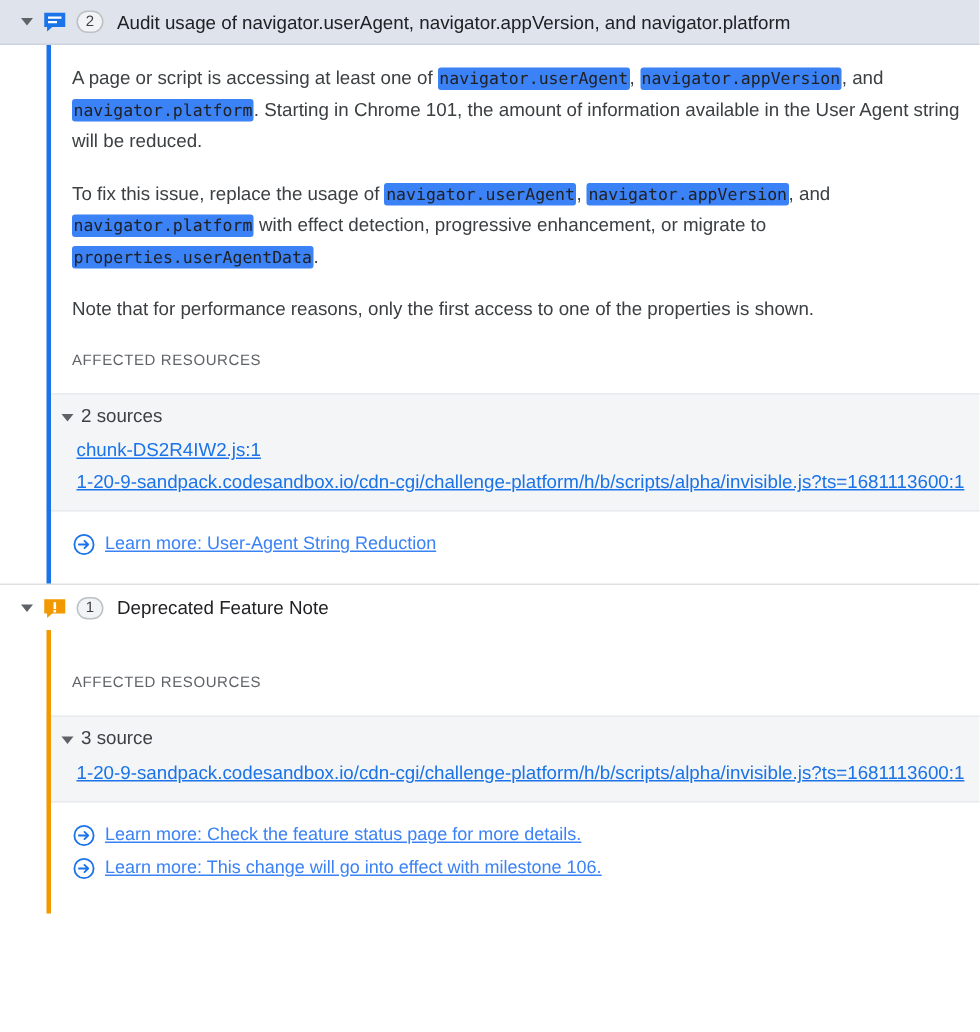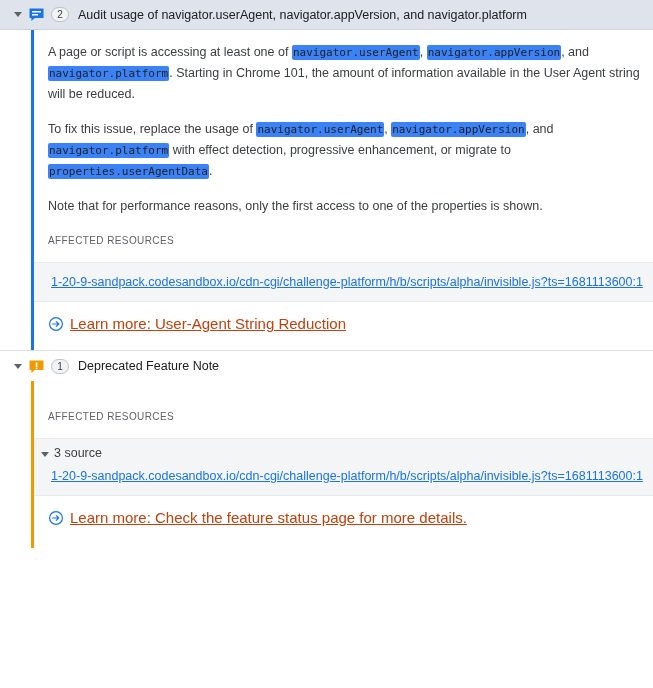--- a/index.html
+++ b/index.html
@@ -186,23 +186,23 @@
     width: fit-content;
   }
   .lm-icon {
     width: 16px;
     height: 16px;
     flex: 0 0 16px;
     margin-right: 6px;
   }
   .lm-icon svg { display: block; }
   .lm-text {
-    color: #c2410c;
+    color: #3b82f6;
     text-decoration: underline;
-    font-size: 15px;
+    font-size: 12px;
     line-height: 19px;
   }
 
   .issue-separator {
     height: 1px;
     background: #e0e0e0;
     margin-top: 18px;
   }
 </style>
 </head>
@@ -237,21 +237,26 @@
         </p>
 
         <p style="margin-top:14px;">
           <span>Note that for performance reasons, only the first access to one of the properties is shown.</span>
         </p>
 
         <div class="affected-title">AFFECTED RESOURCES</div>
       </div>
 
       <div class="resources-panel">
+        <div class="resources-toggle">
+          <span class="tri"></span>
+          <span>2 sources</span>
+        </div>
         <div class="resource-list">
+          <a class="resource-link">chunk-DS2R4IW2.js:1</a>
           <a class="resource-link">1-20-9-sandpack.codesandbox.io/cdn-cgi/challenge-platform/h/b/scripts/alpha/invisible.js?ts=1681113600:1</a>
         </div>
       </div>
 
       <div class="learn-more-block">
         <div class="learn-more">
           <span class="lm-icon">
             <svg width="16" height="16" viewBox="0 0 16 16">
               <circle cx="8" cy="8" r="6.4" fill="none" stroke="#1a73e8" stroke-width="1.2"></circle>
               <path d="M4.6 8h6M8.3 5.6L10.8 8l-2.5 2.4" fill="none" stroke="#1a73e8" stroke-width="1.2" stroke-linecap="round" stroke-linejoin="round"></path>
@@ -300,19 +305,28 @@
       <div class="learn-more-block">
         <div class="learn-more">
           <span class="lm-icon">
             <svg width="16" height="16" viewBox="0 0 16 16">
               <circle cx="8" cy="8" r="6.4" fill="none" stroke="#1a73e8" stroke-width="1.2"></circle>
               <path d="M4.6 8h6M8.3 5.6L10.8 8l-2.5 2.4" fill="none" stroke="#1a73e8" stroke-width="1.2" stroke-linecap="round" stroke-linejoin="round"></path>
             </svg>
           </span>
           <span class="lm-text">Learn more: Check the feature status page for more details.</span>
         </div>
+        <div class="learn-more">
+          <span class="lm-icon">
+            <svg width="16" height="16" viewBox="0 0 16 16">
+              <circle cx="8" cy="8" r="6.4" fill="none" stroke="#1a73e8" stroke-width="1.2"></circle>
+              <path d="M4.6 8h6M8.3 5.6L10.8 8l-2.5 2.4" fill="none" stroke="#1a73e8" stroke-width="1.2" stroke-linecap="round" stroke-linejoin="round"></path>
+            </svg>
+          </span>
+          <span class="lm-text">Learn more: This change will go into effect with milestone 106.</span>
+        </div>
       </div>
 
       <div style="height:18px;"></div>
     </div>
   </div>
 
 </div>
 
 </body></html>

